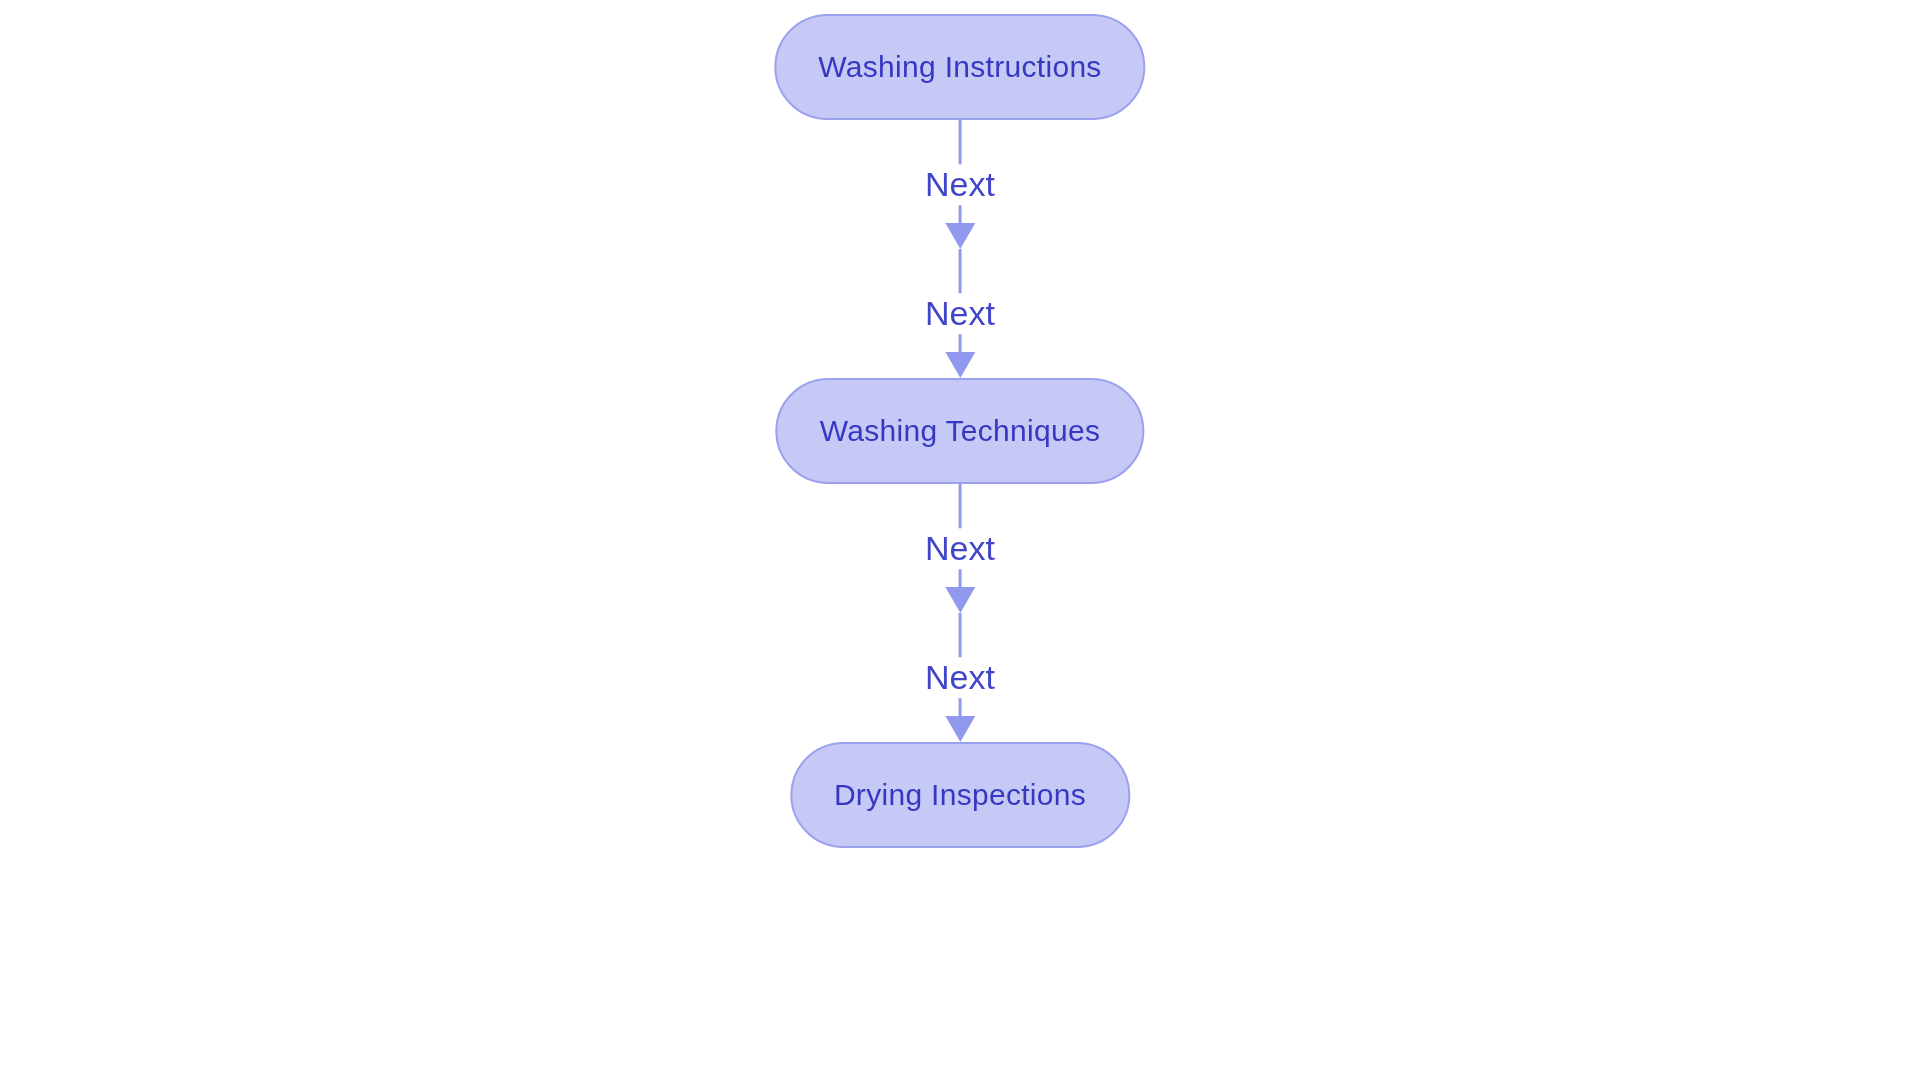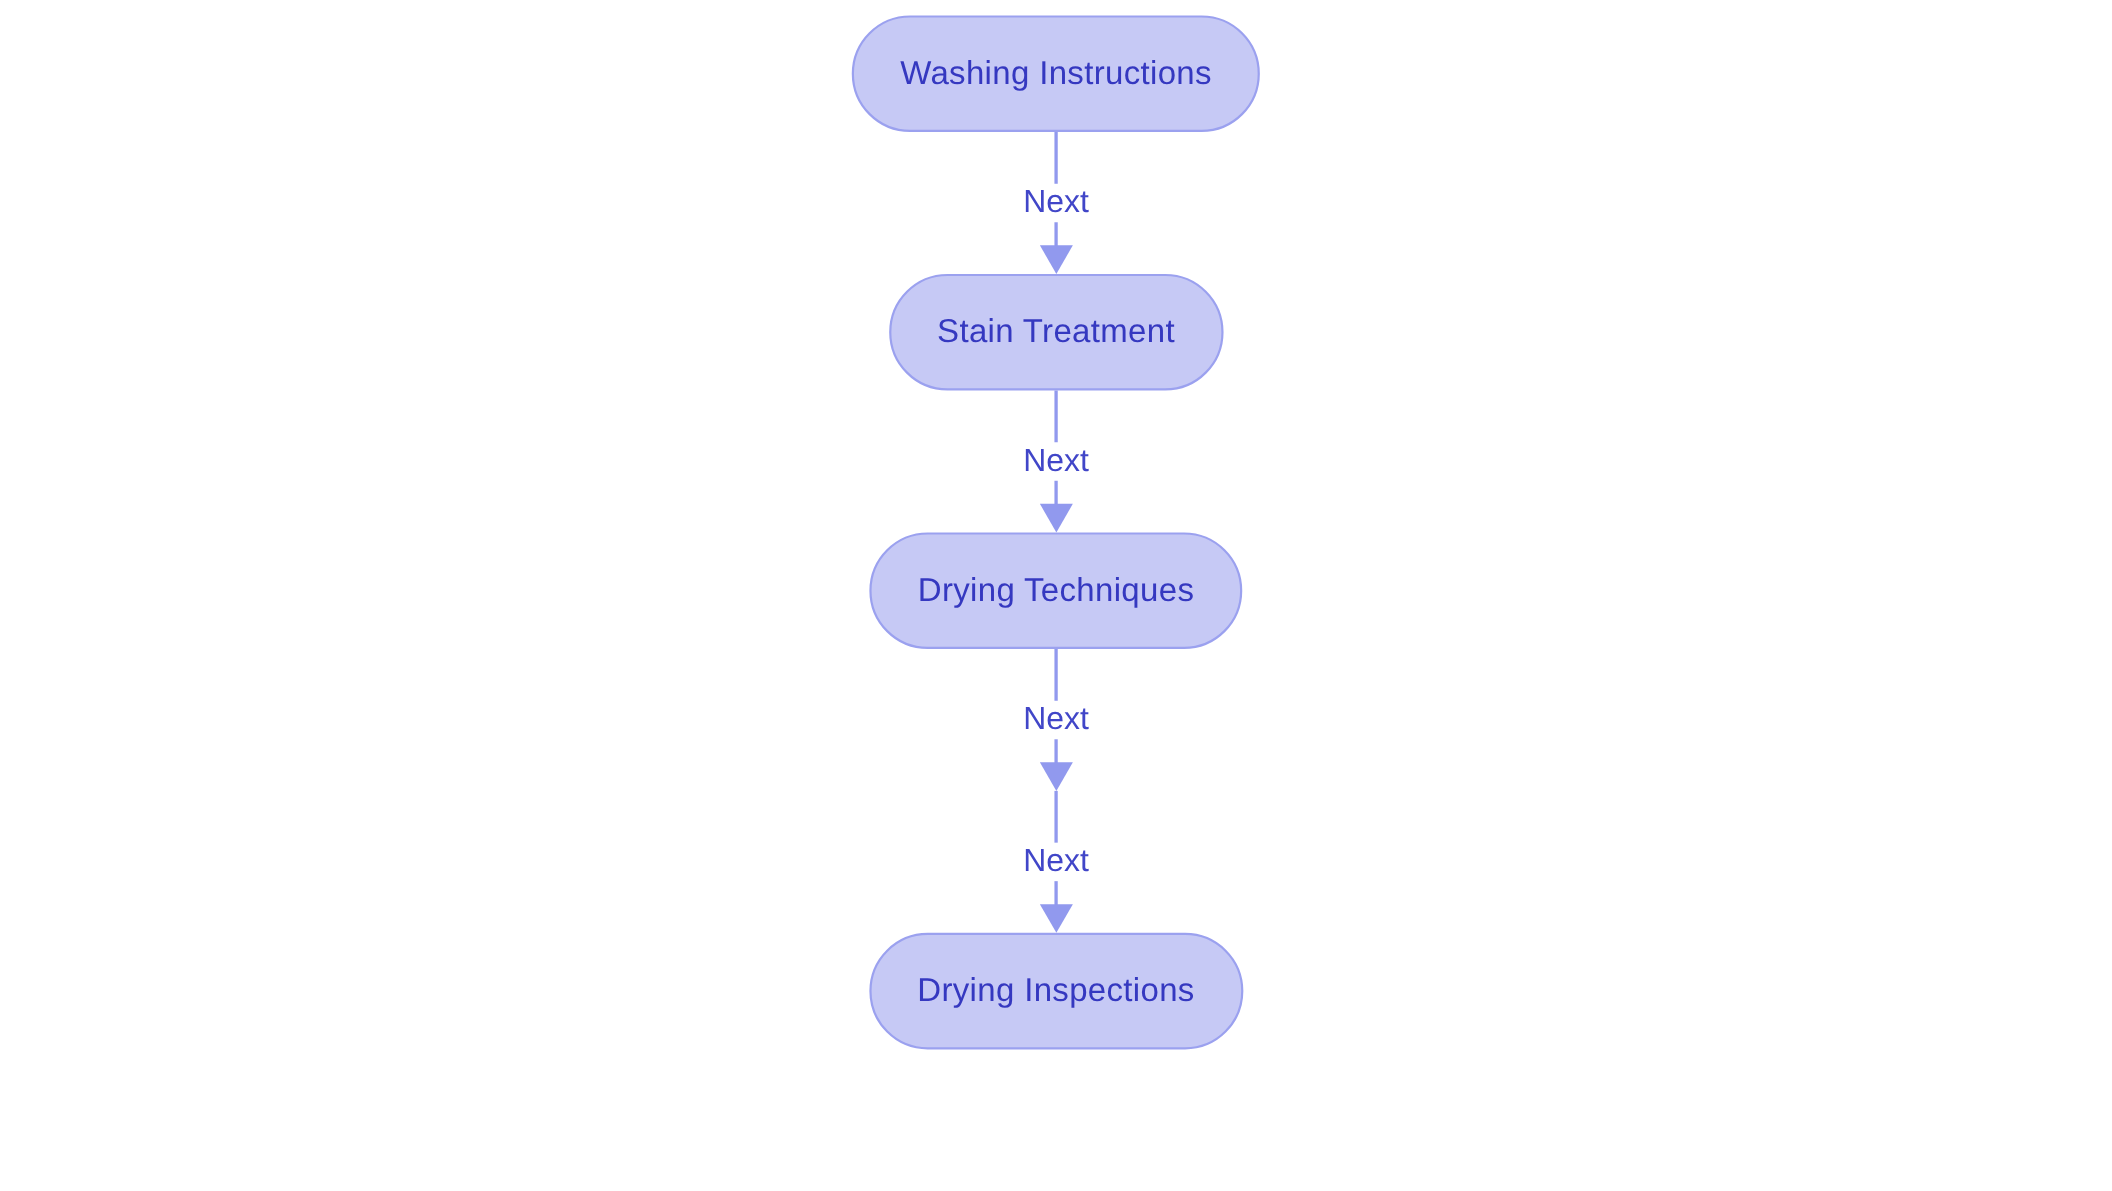--- a/index.html
+++ b/index.html
@@ -68,53 +68,50 @@
     border-top: 26px solid var(--edge-line, #9199ee);
   }
   .edge-label {
     position: absolute;
     left: 50%;
     top: 50%;
     transform: translate(-50%, -50%);
     background: var(--background, #ffffff);
     padding: 2px 9px;
     color: var(--edge-label-text, #4146c8);
-    font-size: 29px;
+    font-size: 34px;
     line-height: 1.1;
     white-space: nowrap;
   }
 </style>
 </head>
 <body>
 
 <div class="canvas">
   <div class="flow">
 
     <div class="node">
       <span class="node-label">Washing Instructions</span>
     </div>
 
     <div class="connector">
       <div class="edge-line"></div>
       <div class="arrowhead"></div>
       <span class="edge-label">Next</span>
     </div>
 
-    <div class="node">
-      <span class="node-label">Stain Treatment</span>
-    </div>
 
     <div class="connector">
       <div class="edge-line"></div>
       <div class="arrowhead"></div>
       <span class="edge-label">Next</span>
     </div>
 
     <div class="node">
-      <span class="node-label">Drying Techniques</span>
+      <span class="node-label">Washing Techniques</span>
     </div>
 
     <div class="connector">
       <div class="edge-line"></div>
       <div class="arrowhead"></div>
       <span class="edge-label">Next</span>
     </div>
 
 
     <div class="connector">

